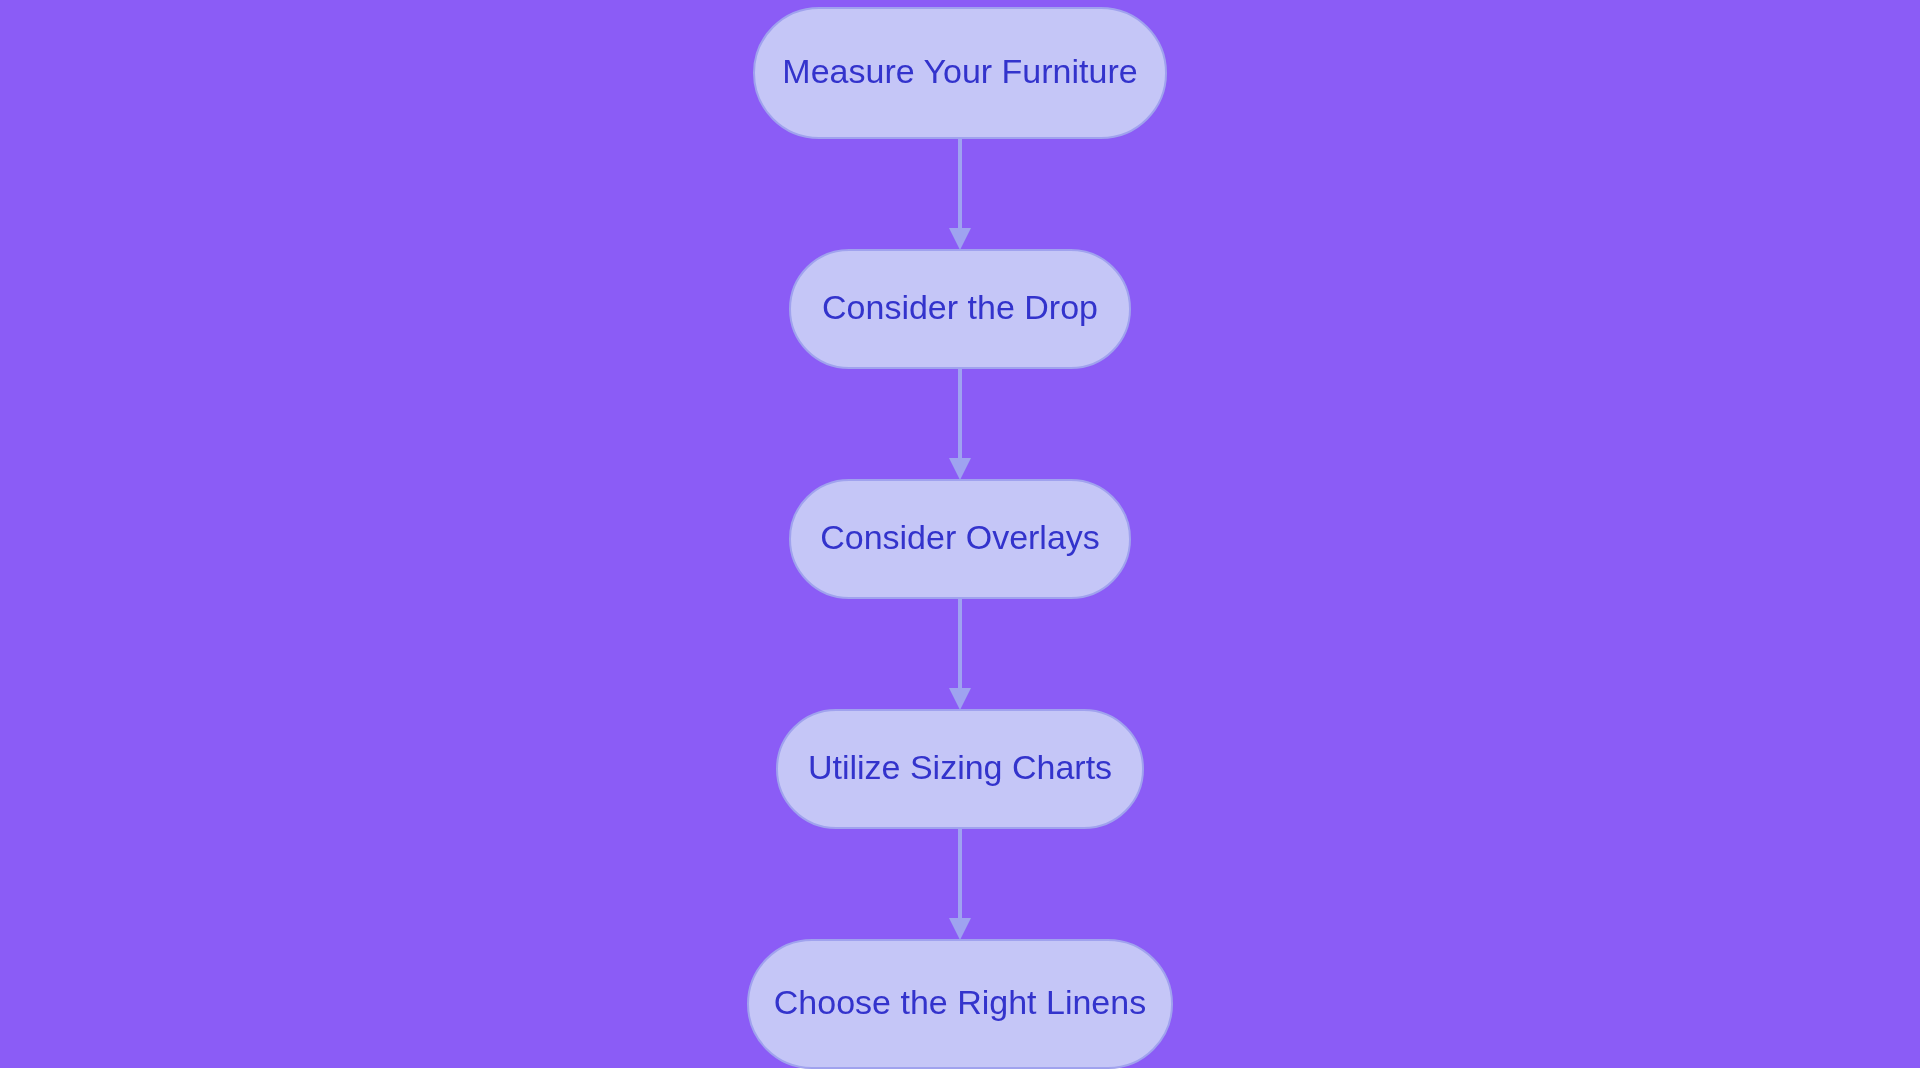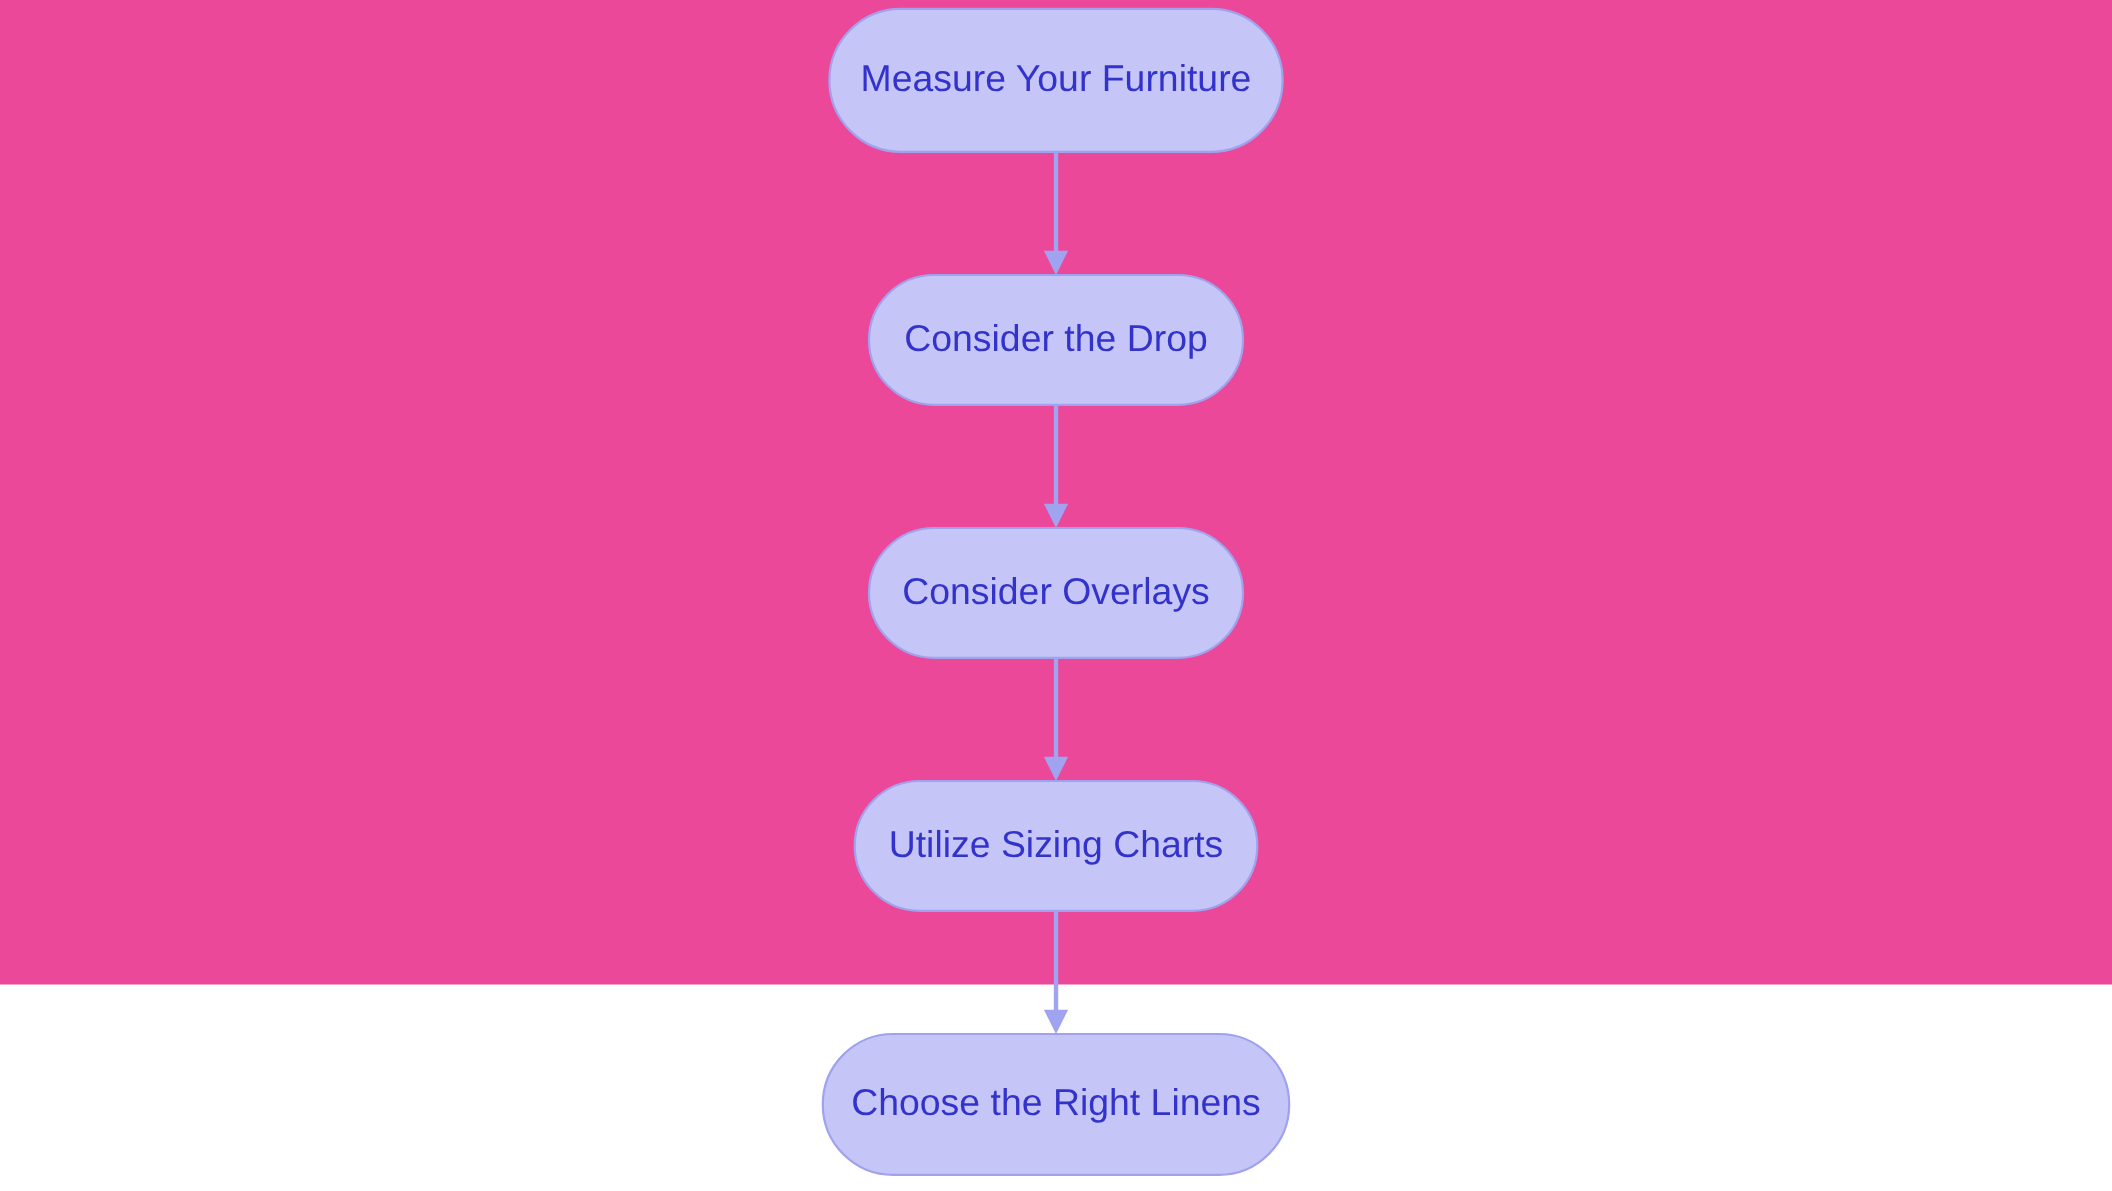--- a/index.html
+++ b/index.html
@@ -10,22 +10,22 @@
   }
   body {
     width: 1920px;
     height: 1083px;
     overflow: hidden;
     font-family: "Liberation Sans", sans-serif;
   }
   #flow-root {
     position: relative;
     width: 1920px;
-    height: 895px;
-    background: #ec4899;
+    height: 1068px;
+    background: #8b5cf6;
   }
   .flow-svg {
     position: absolute;
     left: 0;
     top: 0;
     width: 1920px;
     height: 1083px;
   }
   .node-shape {
     fill: #c5c6f7;

